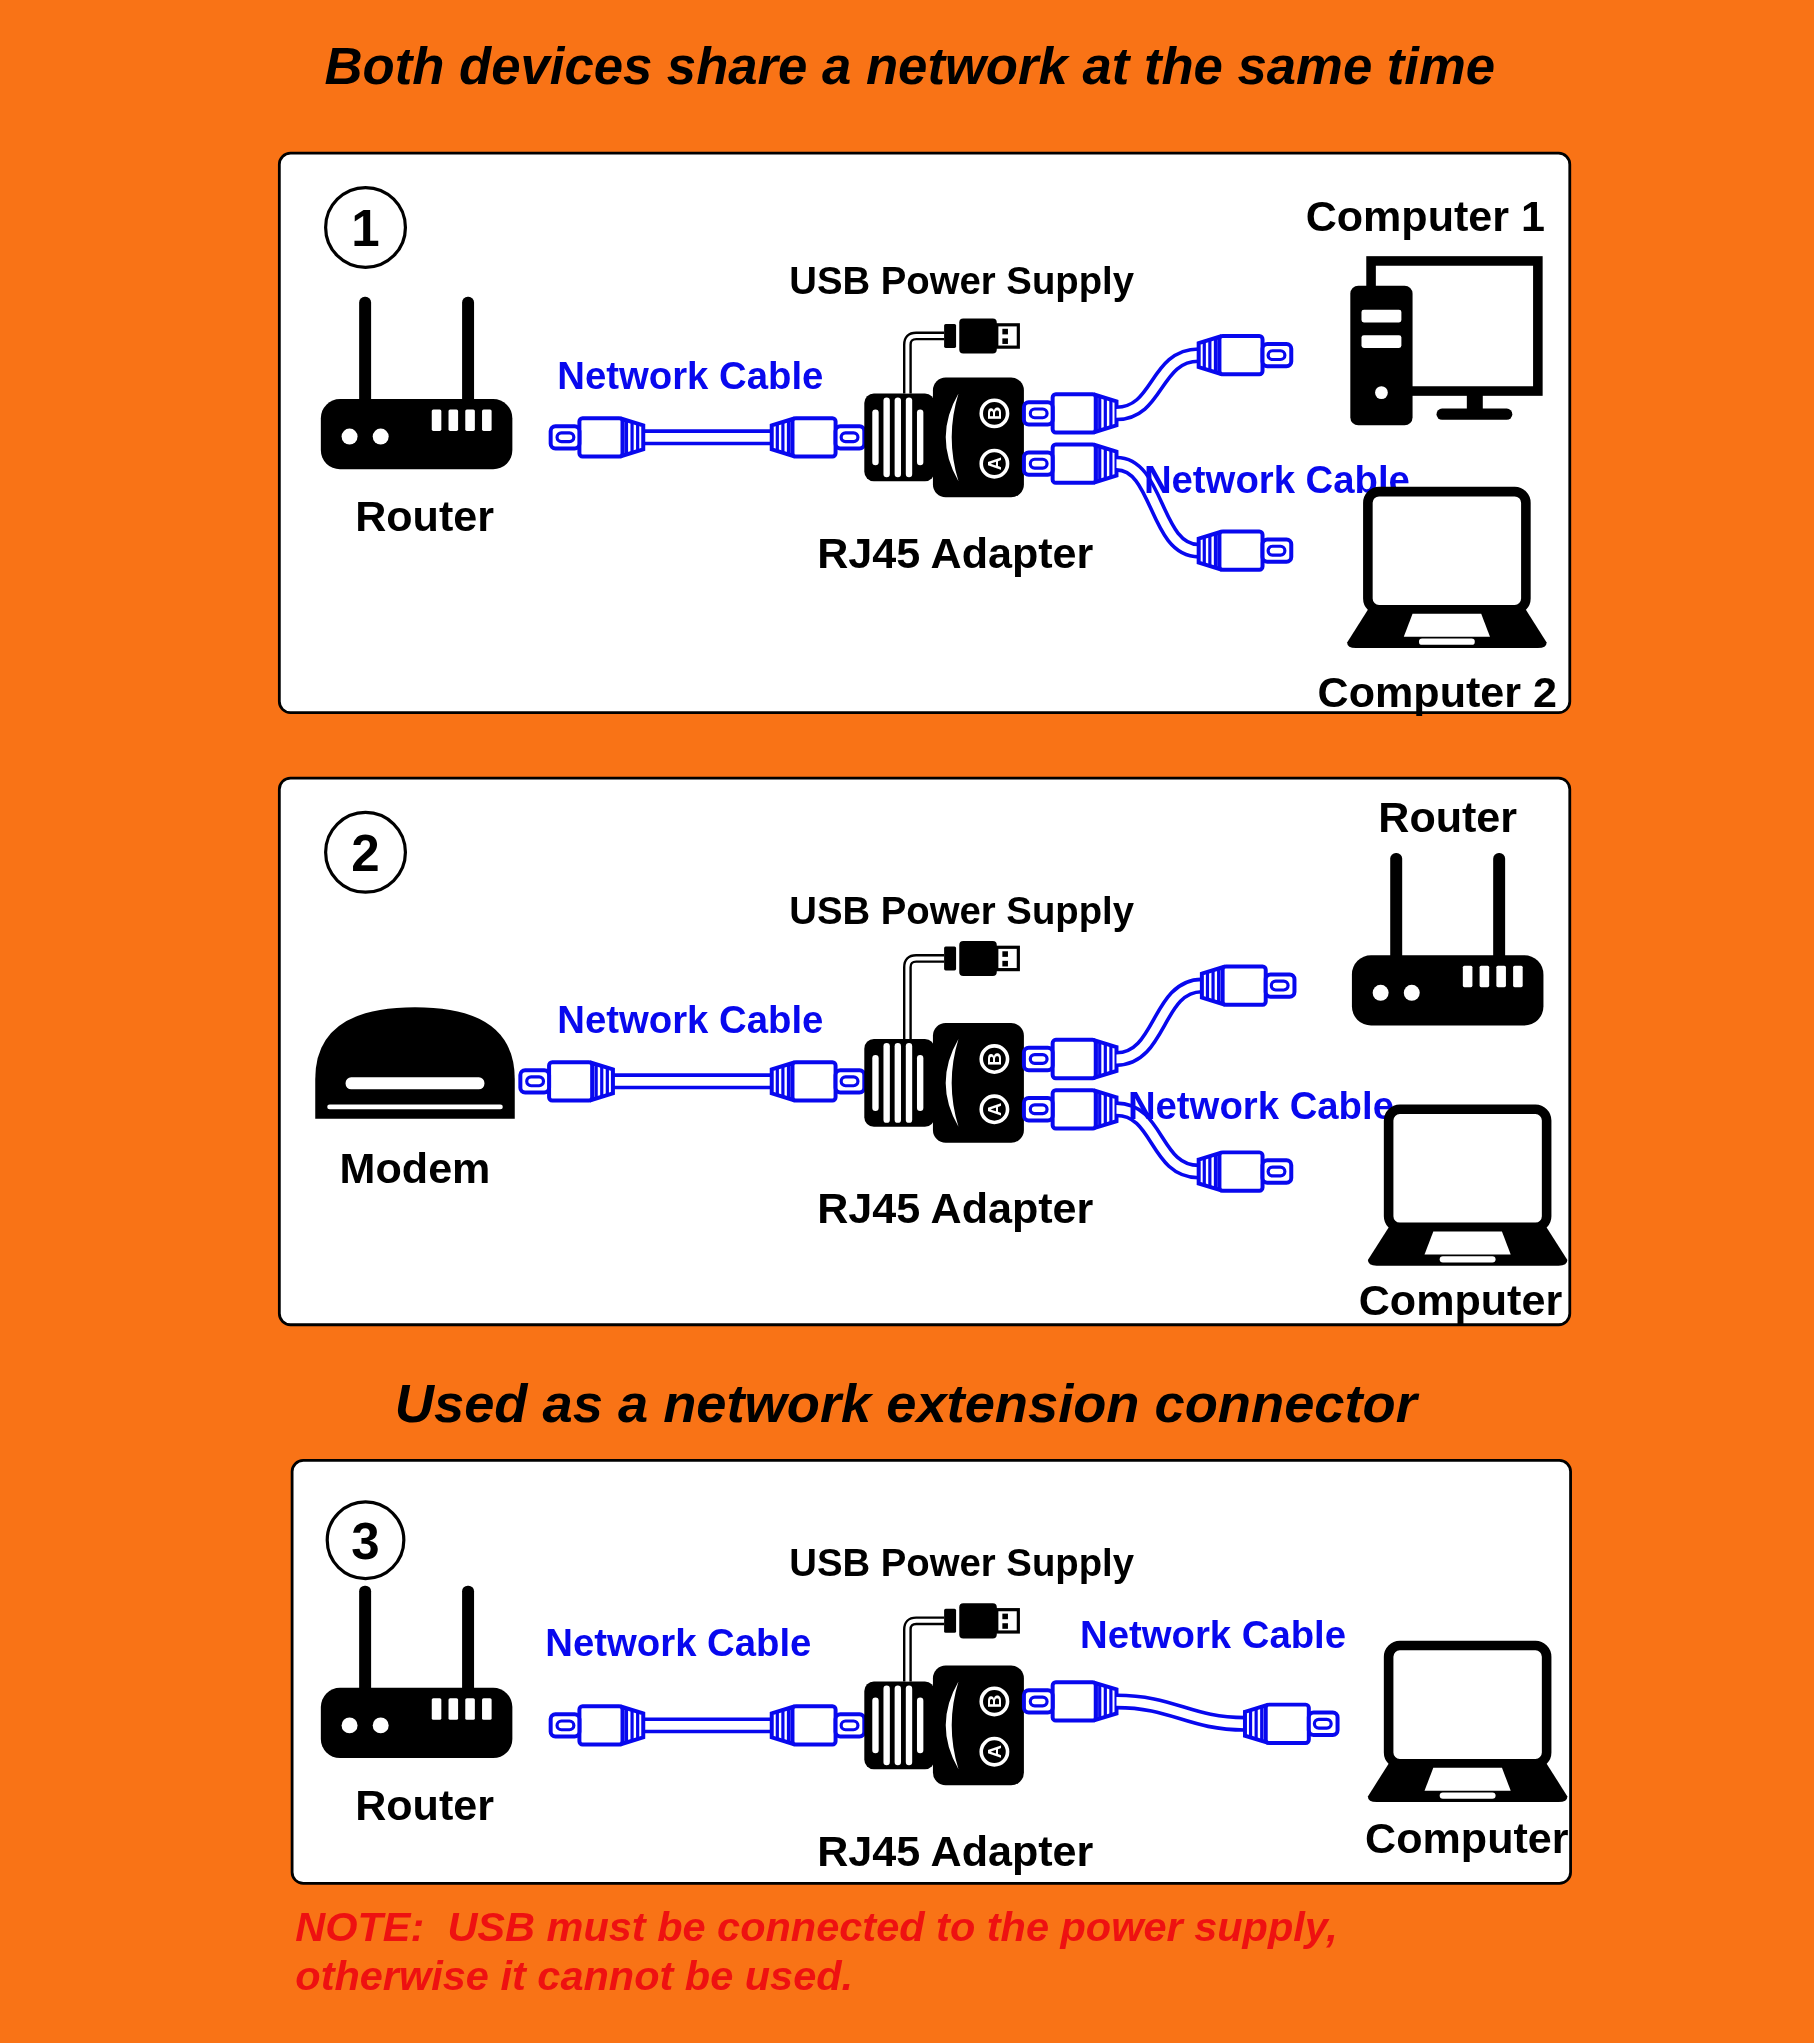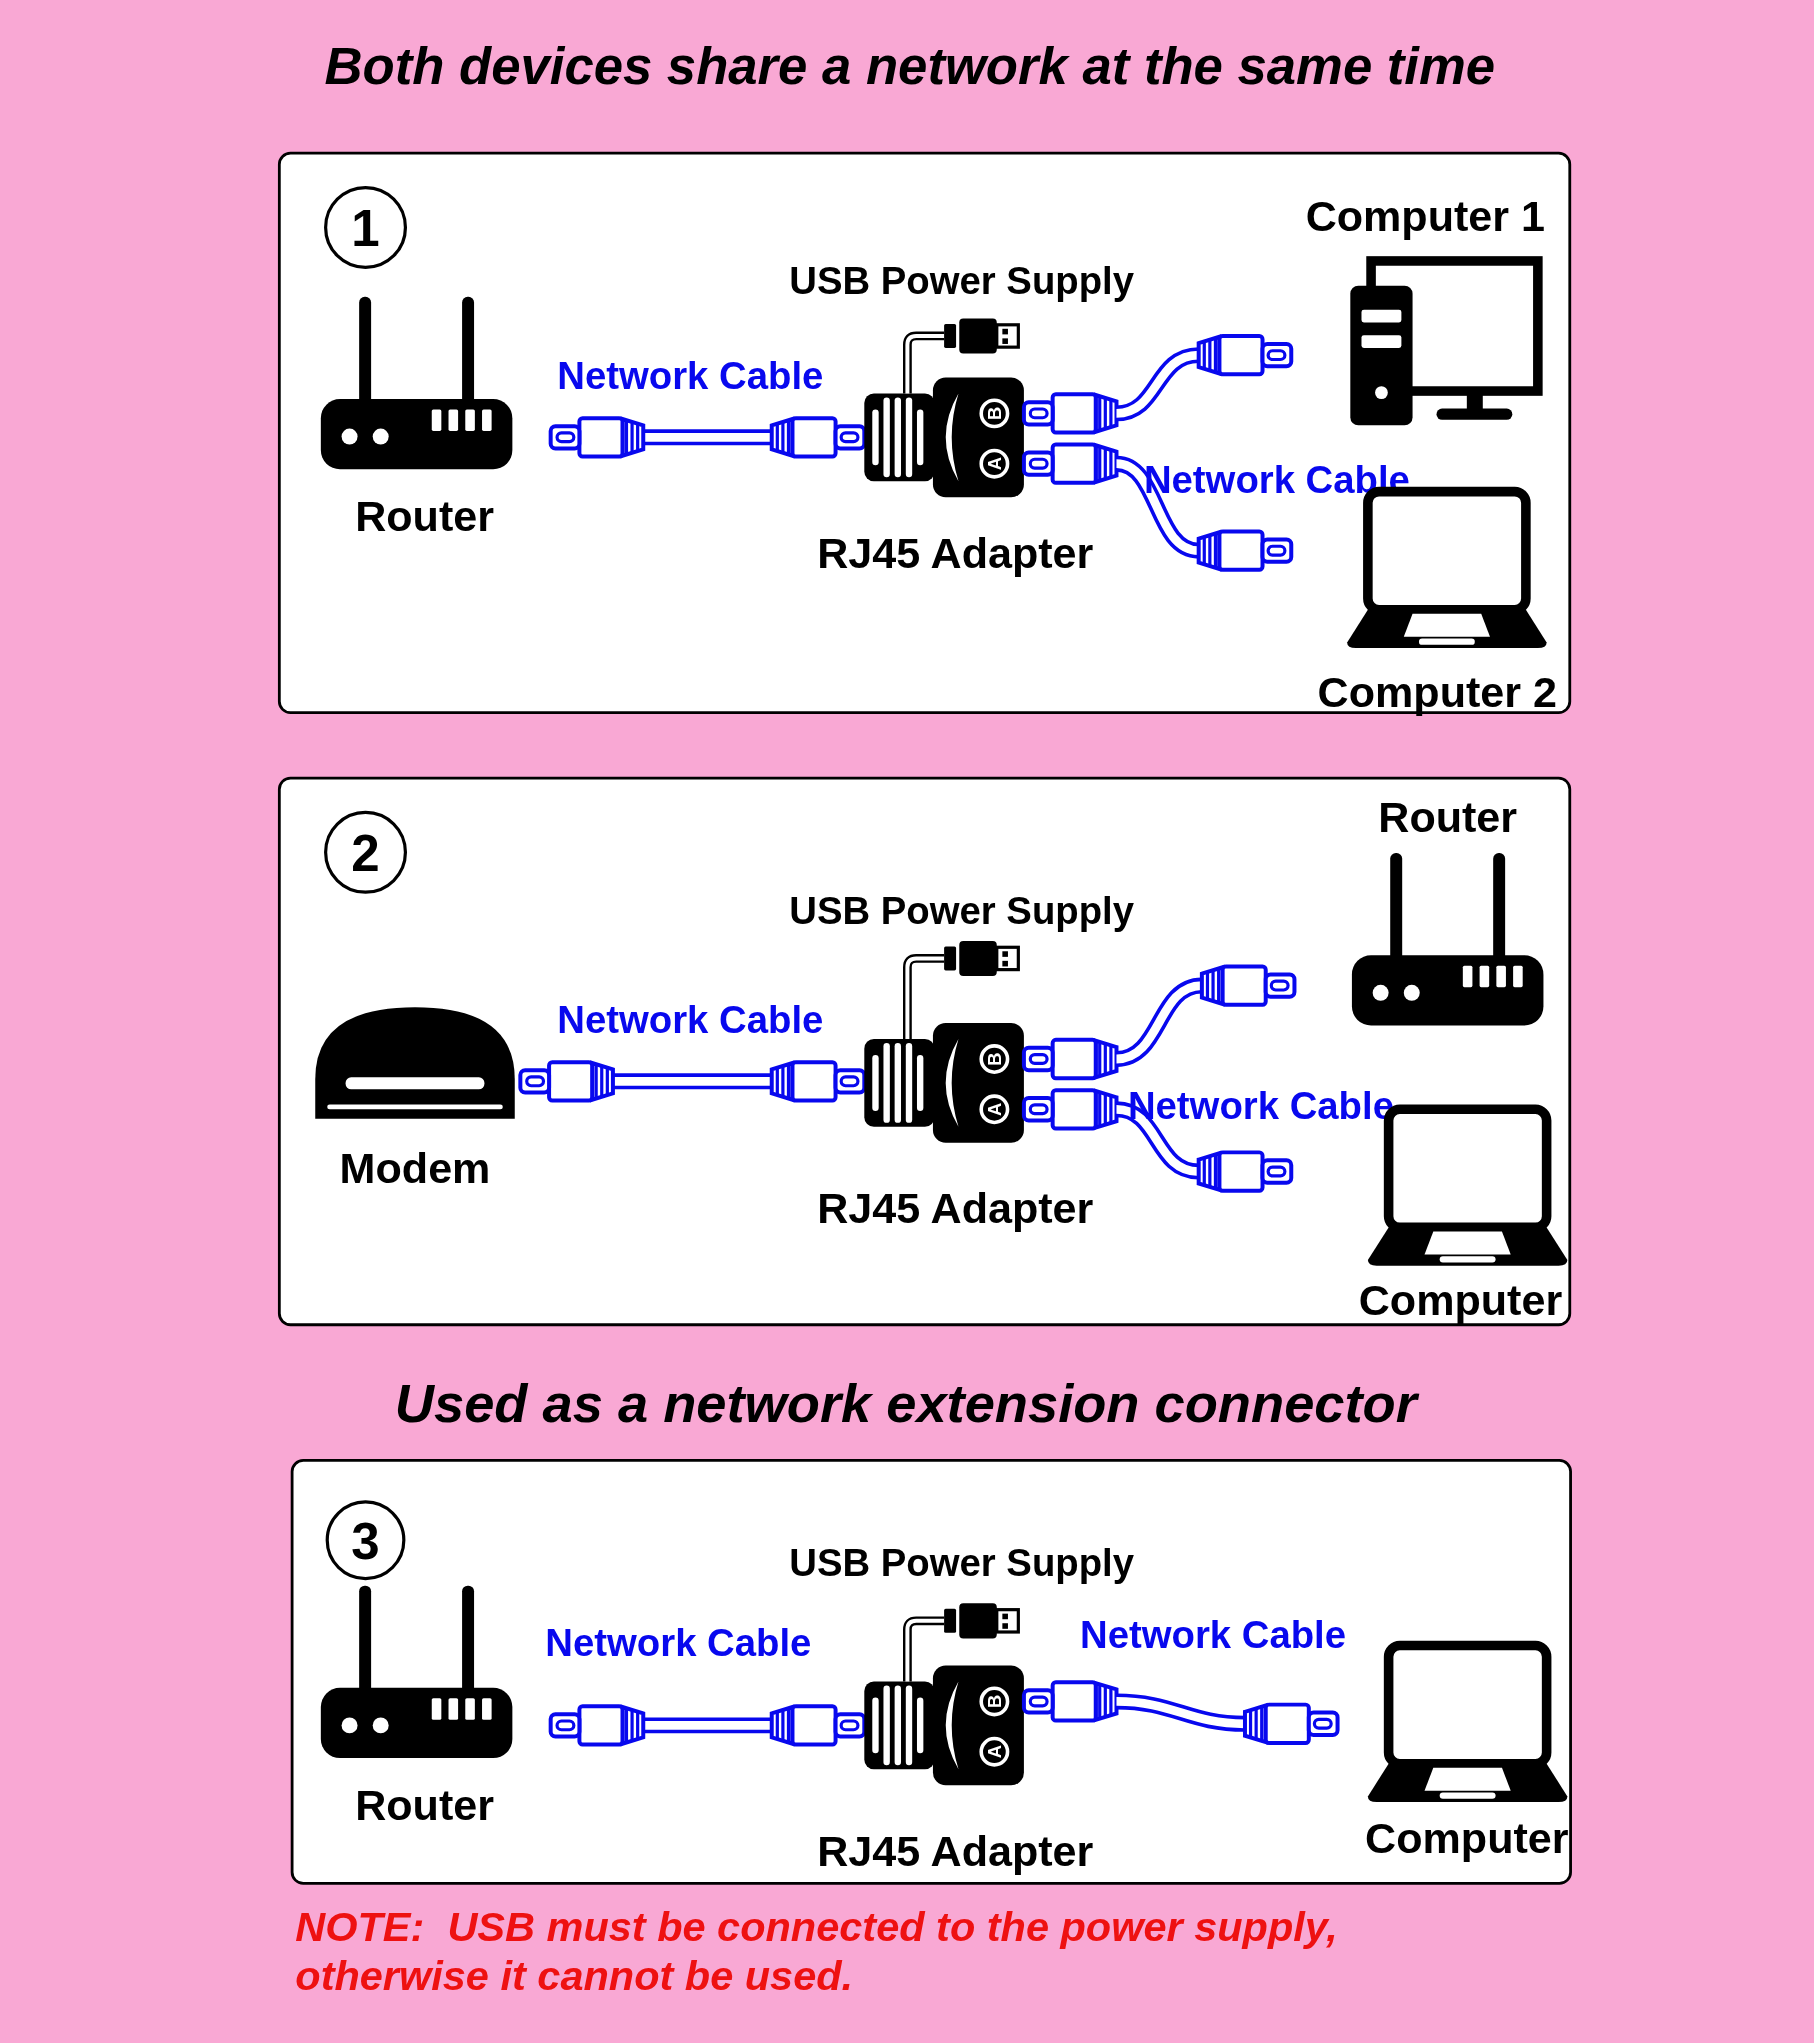--- a/index.html
+++ b/index.html
@@ -1,16 +1,16 @@
 <!DOCTYPE html>
 <html style="font-size:12.8px"><head>
 <meta charset="utf-8">
 <style>
   html,body { margin:0; padding:0; background:#fff; }
-  .page { position:relative; width:1814px; height:2043px; background:#f9a8d4; }
+  .page { position:relative; width:1814px; height:2043px; background:#f97316; }
   svg { display:block; }
   text { font-family:"Liberation Sans", sans-serif; font-weight:bold; fill:#000; }
   .panel       { fill:#ffffff; stroke:#000000; stroke-width:3.5; }
   .blk         { fill:#000000; }
   .wht         { fill:#ffffff; }
   .title       { font-size:66px; font-style:italic; text-anchor:middle; }
   .title2      { font-size:68px; font-style:italic; text-anchor:middle; }
   .num         { font-size:64px; text-anchor:middle; }
   .lbl         { font-size:54px; text-anchor:middle; }
   .cable-lbl   { font-size:48px; fill:#0808ee; text-anchor:middle; }

